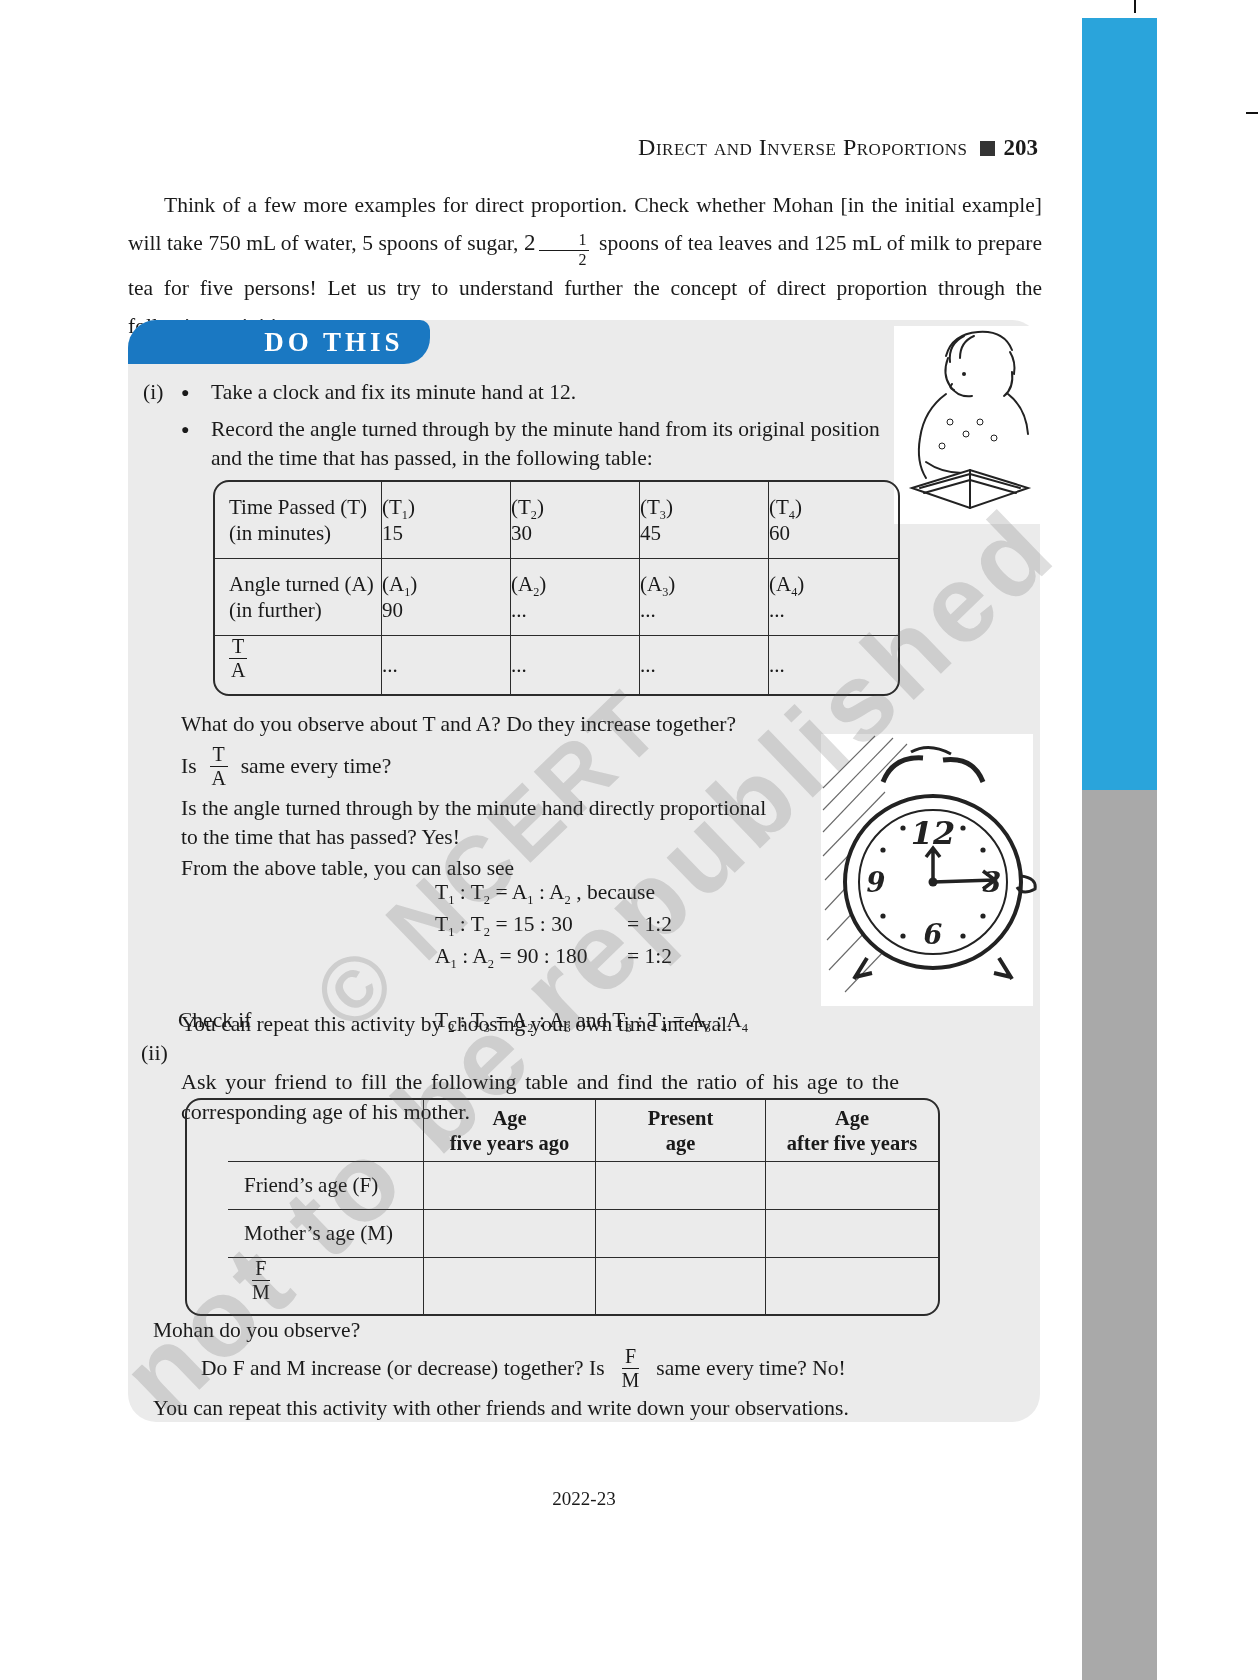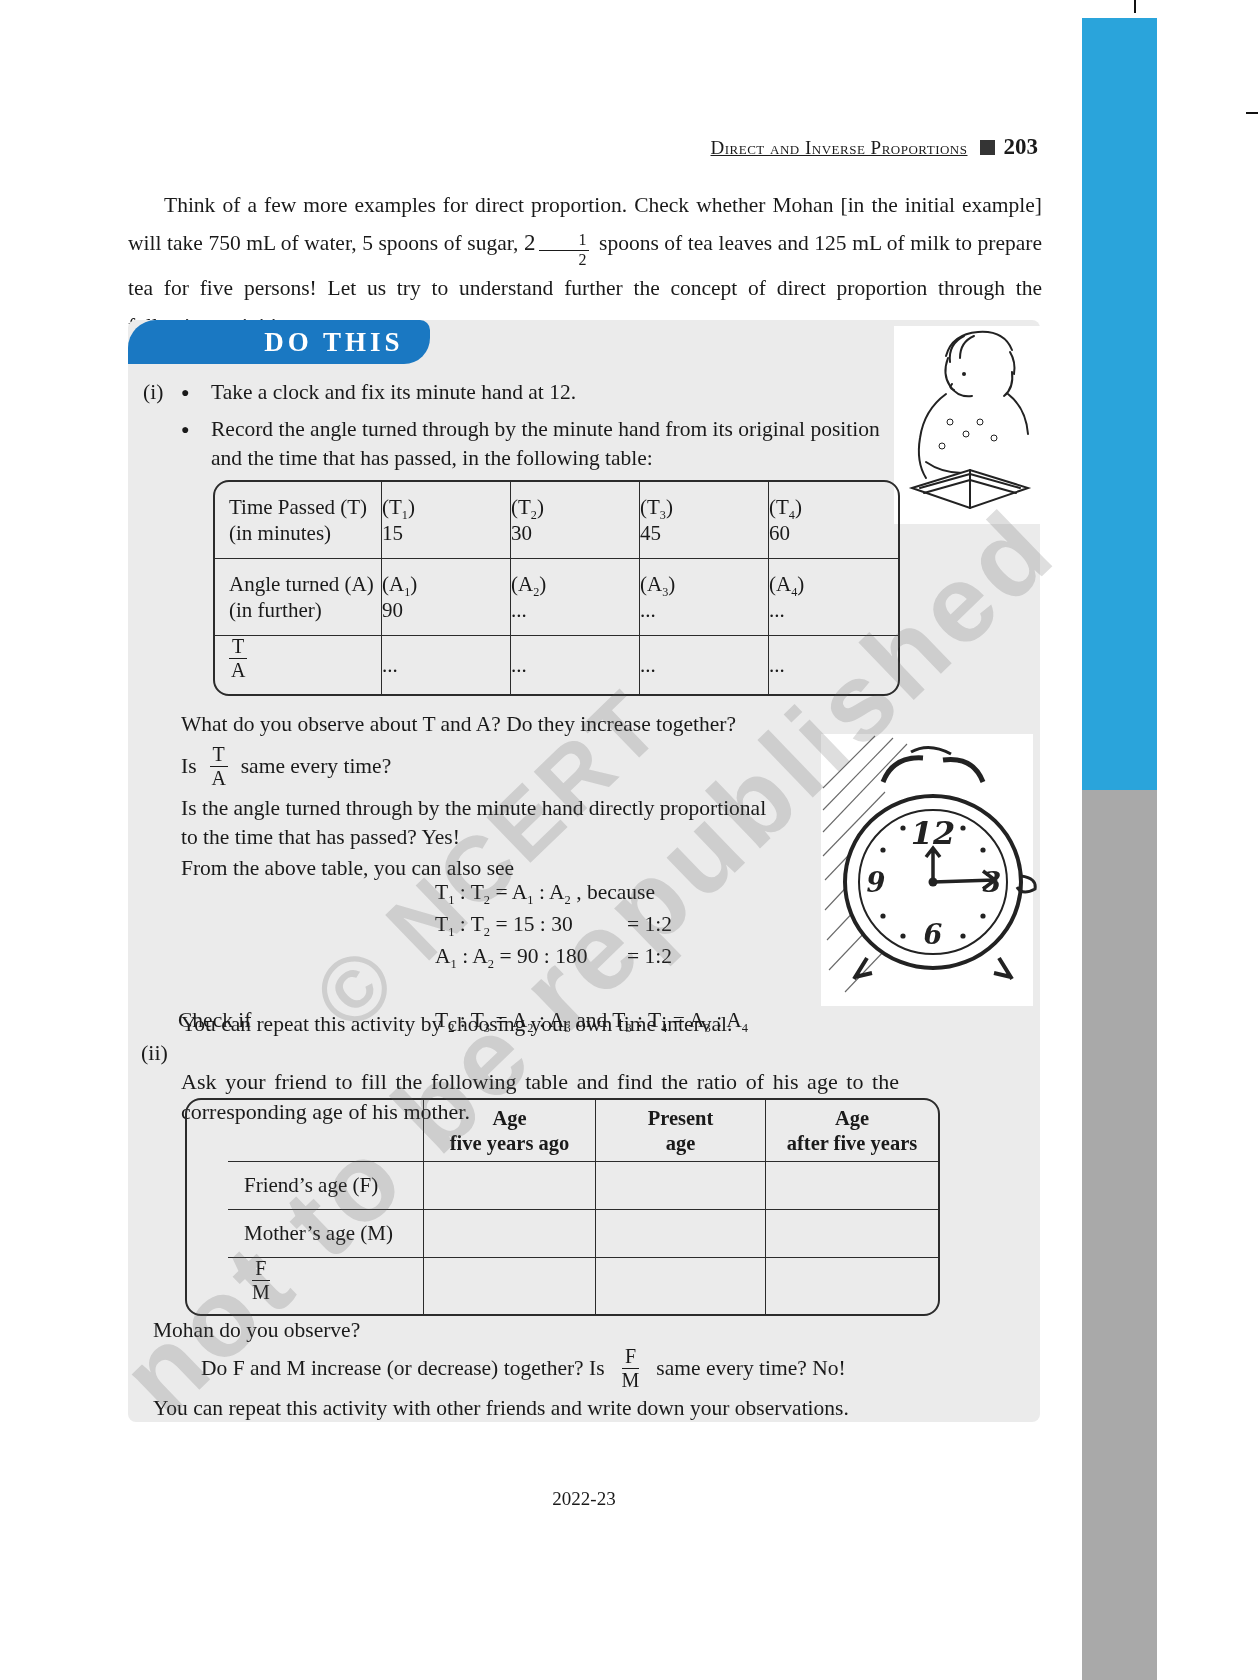--- a/index.html
+++ b/index.html
@@ -12,35 +12,35 @@
   .page { position:relative; width:1260px; height:1680px; background:#fff; overflow:hidden; }
 
   
   .sidebar-blue { position:absolute; left:1082px; top:18px; width:75px; height:772px; background:var(--sidebar-blue,#2aa4db); }
   .sidebar-gray { position:absolute; left:1082px; top:790px; width:75px; height:890px; background:var(--sidebar-gray,#a9a9a9); }
   .crop-top   { position:absolute; left:1134px; top:0; width:2px; height:13px; background:#111; }
   .crop-right { position:absolute; left:1246px; top:112px; width:12px; height:2px; background:#111; }
 
   
   .running-head { position:absolute; top:134px; left:128px; width:910px; text-align:right; white-space:nowrap; }
-  .rh-title { font-variant:small-caps; font-size:19px; letter-spacing:0.5px;text-decoration:underline; }
+  .rh-title { font-variant:small-caps; font-size:24px; letter-spacing:0.5px; }
   .rh-square { display:inline-block; width:15px; height:15px; background:#343434; margin:0 9px 0 12px; vertical-align:-1px; }
   .rh-num { font-size:23px; font-weight:bold; }
 
   
   .intro { position:absolute; top:186px; left:128px; width:914px; font-size:21.5px; line-height:38px; text-align:justify; text-indent:36px; }
   .frac { display:inline-block; vertical-align:-0.95em; text-align:center; line-height:1.05; margin:0 4px; }
   .frac .fnum { display:block; padding:0 3px 1px; border-bottom:1.5px solid #1a1a1a; }
   .frac .fden { display:block; padding-top:1px; }
   .mixed-whole { font-size:23px; }
   .frac-sm { font-size:16px; }
   .frac-lg { font-size:20px; vertical-align:middle; margin:0 7px; }
 
   
-  .box { position:absolute; top:320px; left:128px; width:912px; height:1102px; background:var(--box-gray,#ebebeb); border-radius:8px; }
+  .box { position:absolute; top:320px; left:128px; width:912px; height:1102px; background:var(--box-gray,#ebebeb); border-radius:28px; }
   .banner {
     position:absolute; top:0; left:0; width:302px; height:44px;
     background:var(--banner-blue,#1a78c2); color:#fff;
     border-radius:28px 10px 26px 0;
     display:flex; align-items:center; justify-content:center; padding-left:110px;
     font-size:27px; font-weight:bold; letter-spacing:4px;
   }
 
   .child-art { position:absolute; left:762px; top:2px; width:160px; height:206px; }
   .clock-art { position:absolute; left:687px; top:408px; width:235px; height:288px; }

